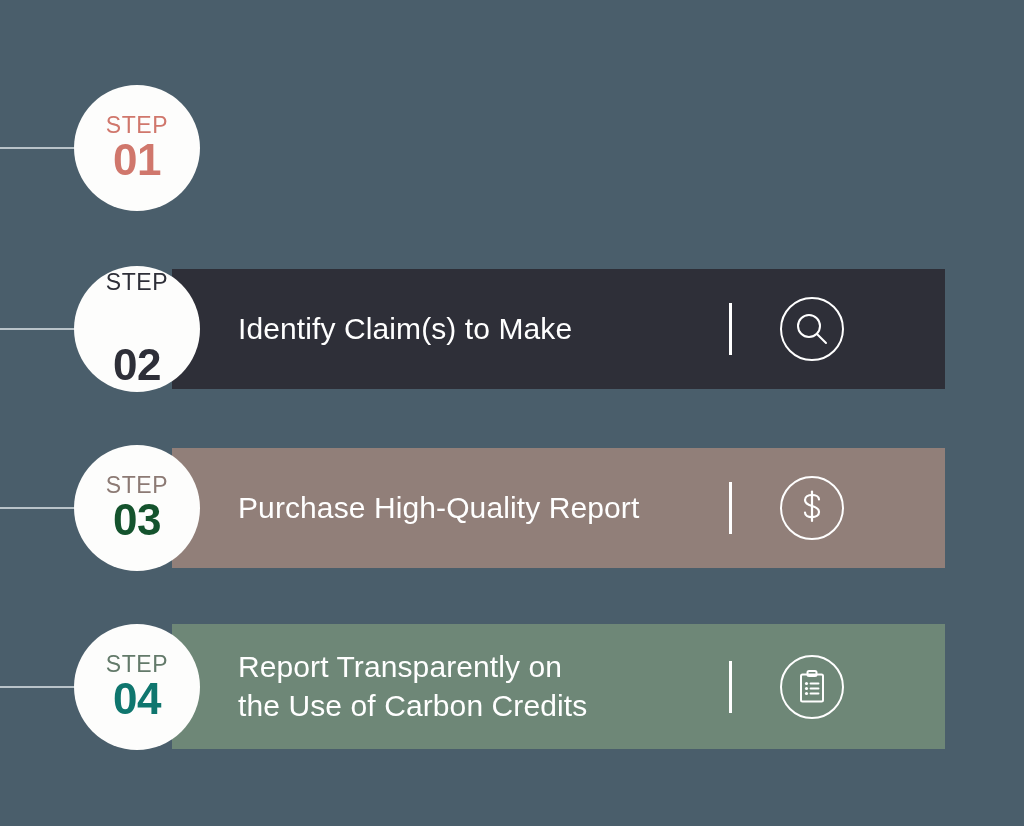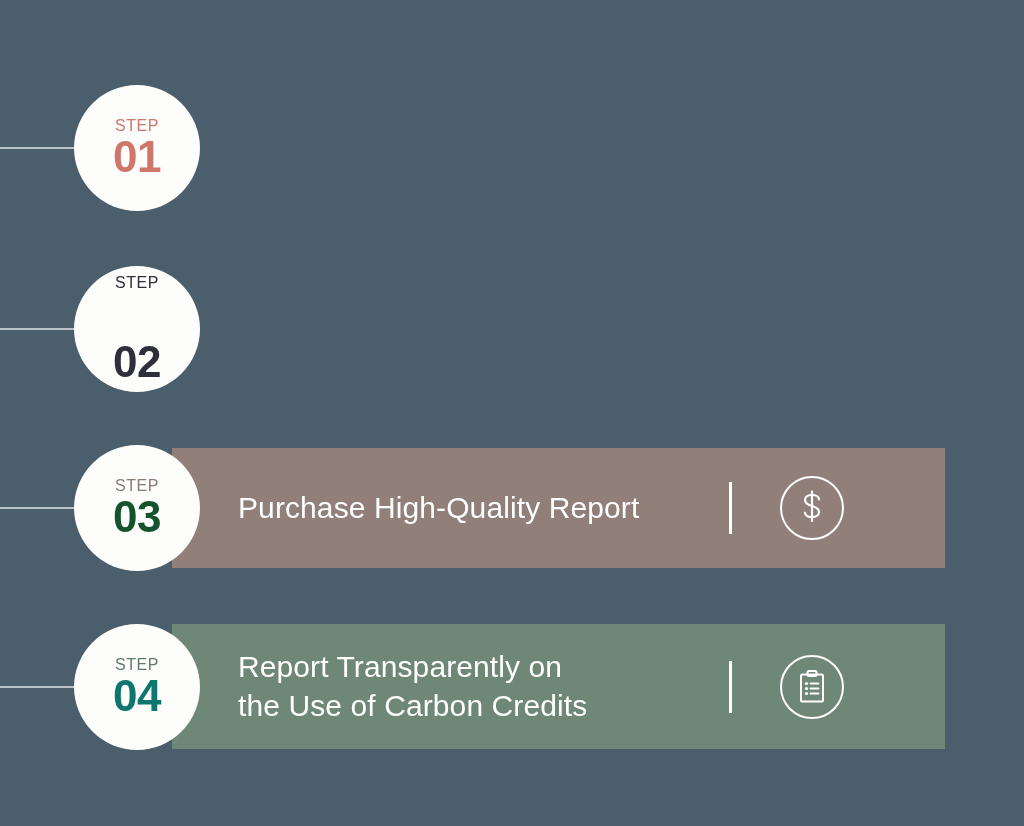--- a/index.html
+++ b/index.html
@@ -97,21 +97,21 @@
     height: 126px;
     border-radius: 50%;
     background: #fdfdfc;
     display: flex;
     flex-direction: column;
     align-items: center;
     justify-content: center;
     box-sizing: border-box;
   }
   .step-word {
-    font-size: 16px;
+    font-size: 23px;
     font-weight: 500;
     letter-spacing: 0.6px;
     line-height: 1;
     margin-bottom: 1px;
   }
   .step-num {
     font-size: 44px;
     font-weight: 700;
     letter-spacing: -0.5px;
     line-height: 1;
@@ -128,20 +128,31 @@
 
     <div class="step-badge">
       <div class="step-word" id="word-0" style="color: rgb(208, 119, 108);">STEP</div>
       <div class="step-num" id="num-0" style="color: rgb(208, 119, 108);">01</div>
     </div>
   </div>
 
   <div class="step-row" id="row-1" style="top: 266px;">
     <div class="connector"></div>
 
+    <div class="bar" id="bar-1" style="background: rgb(46, 47, 56);">
+      <div class="bar-label" id="label-1">Identify Claim(s) to Make</div>
+      <div class="divider"></div>
+      <div class="icon-circle">
+        <svg width="68" height="68" viewBox="0 0 68 68" fill="none">
+          <circle cx="34" cy="34" r="31" stroke="#ffffff" stroke-width="2"></circle>
+          <circle cx="31" cy="31" r="11" stroke="#ffffff" stroke-width="2" fill="none"></circle>
+          <path d="M39.2 39.2 L48 48" stroke="#ffffff" stroke-width="2" stroke-linecap="round"></path>
+        </svg>
+      </div>
+    </div>
 
     <div class="step-badge">
       <div class="step-word" id="word-1" style="color: rgb(46, 47, 56);">STEP</div>
       <div class="step-num" id="num-1" style="color: rgb(46, 47, 56); margin-top: 48px;">02</div>
     </div>
   </div>
 
   <div class="step-row" id="row-2" style="top: 445px;">
     <div class="connector"></div>
 

